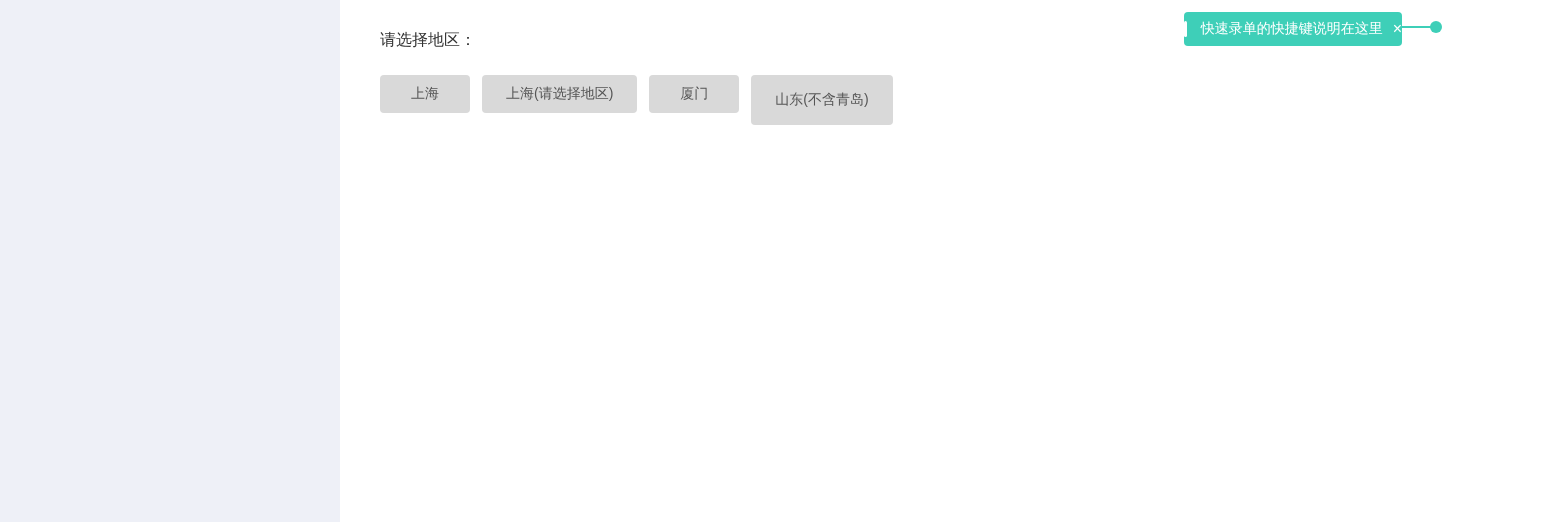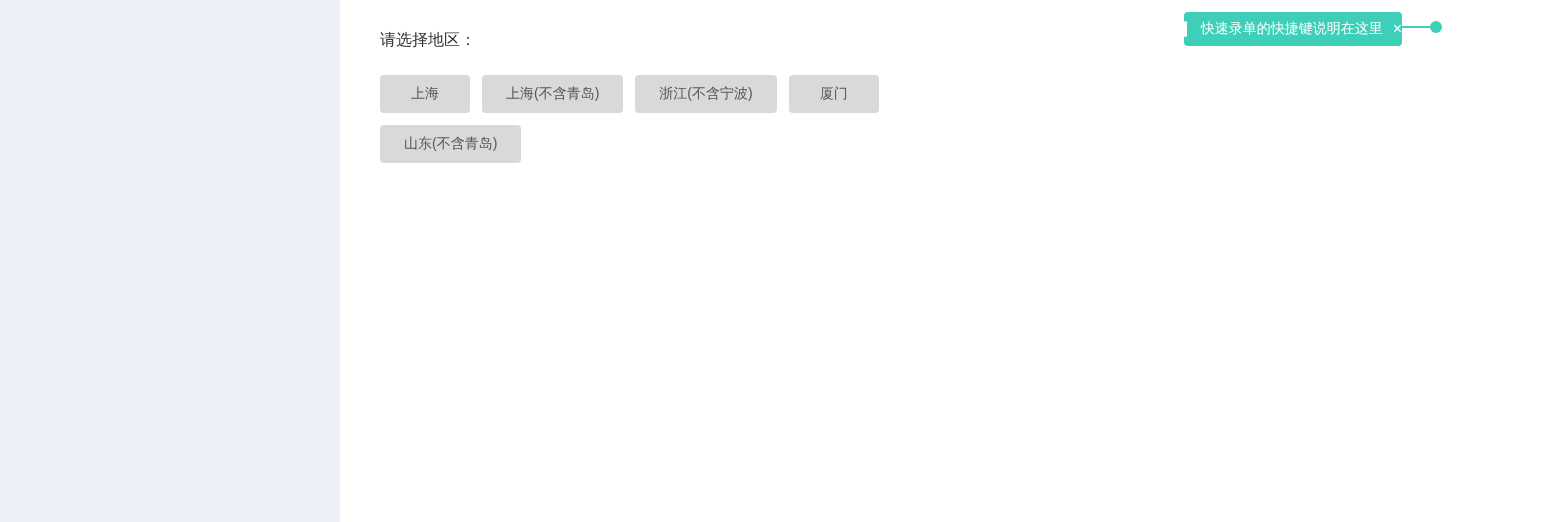--- a/index.html
+++ b/index.html
@@ -39,22 +39,21 @@
     .page-title {
       font-size: 16px;
       color: #333;
       font-weight: normal;
       margin-bottom: 24px;
     }
 
     .region-buttons {
       display: flex;
       flex-wrap: wrap;
-      gap: 0;
-      flex-direction: column;
+      gap: 12px;
     }
 
     .region-btn {
       background: #d9d9d9;
       border: none;
       border-radius: 4px;
       padding: 10px 24px;
       font-size: 14px;
       color: #555;
       cursor: pointer;
@@ -130,22 +129,21 @@
 
 <div class="left-sidebar"></div>
 
 <div class="main-content">
   <div class="page-title">请选择地区：</div>
 
   <div class="region-buttons">
     <div class="row-1">
 
     <button class="region-btn">上海</button>
-        <button class="region-btn">上海(不含青岛)</button>
-        <button class="region-btn">浙江(不含宁波)</button>
+        <button class="region-btn">上海(请选择地区)</button>
         <button class="region-btn">厦门</button>
       </div>
     <div class="row-2">
 
     <button class="region-btn">山东(不含青岛)</button>
       </div>
   </div>
 </div>
 
 <div class="tooltip-banner">

